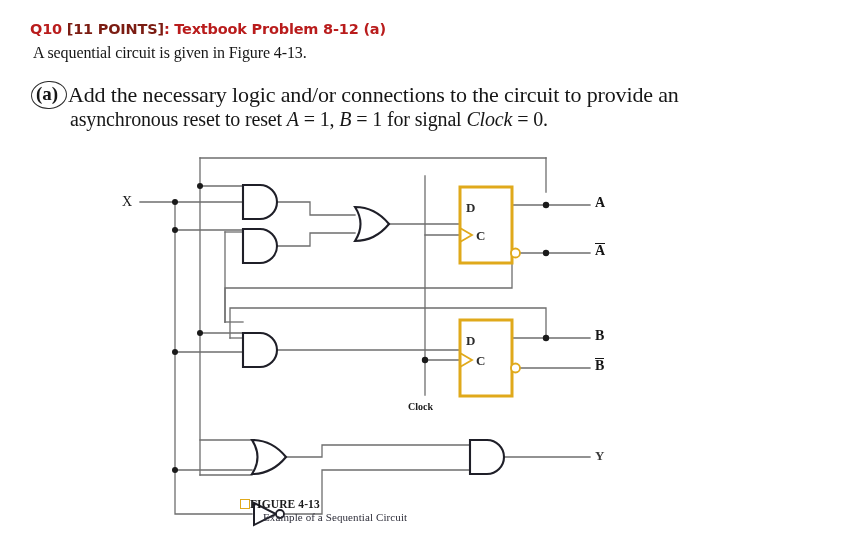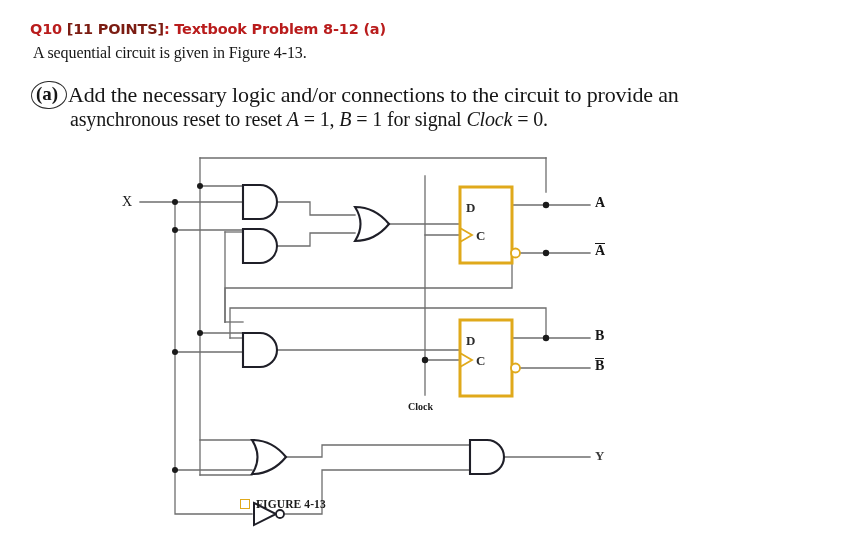--- a/index.html
+++ b/index.html
@@ -117,21 +117,21 @@
     top: 498px;
     width: 330px;
   }
   #figure-caption .cap-line-1 {
     font-size: 11.5px;
     font-weight: 700;
     color: #1a1a1a;
     letter-spacing: 0.1px;
     display: flex;
     align-items: center;
-    gap: 6px;
+    gap: 0;
   }
   #caption-bullet {
     display: inline-block;
     width: 8px;
     height: 8px;
     border: 1.6px solid #e0a91b;
     background: #ffffff;
     flex: 0 0 auto;
   }
   #figure-caption .cap-line-2 {
@@ -320,13 +320,14 @@
 
   <div style="position:absolute;left:595px;top:308px;font-size:13px;font-weight:700;color:#3a3a3a;">Y</div>
 
 </div>
 
 <div id="figure-caption">
   <div class="cap-line-1">
     <span id="caption-bullet"></span>
     <span>FIGURE 4-13</span>
   </div>
+  <div class="cap-line-2">Example of a Sequential Circuit</div>
 </div>
 
 </body></html>

